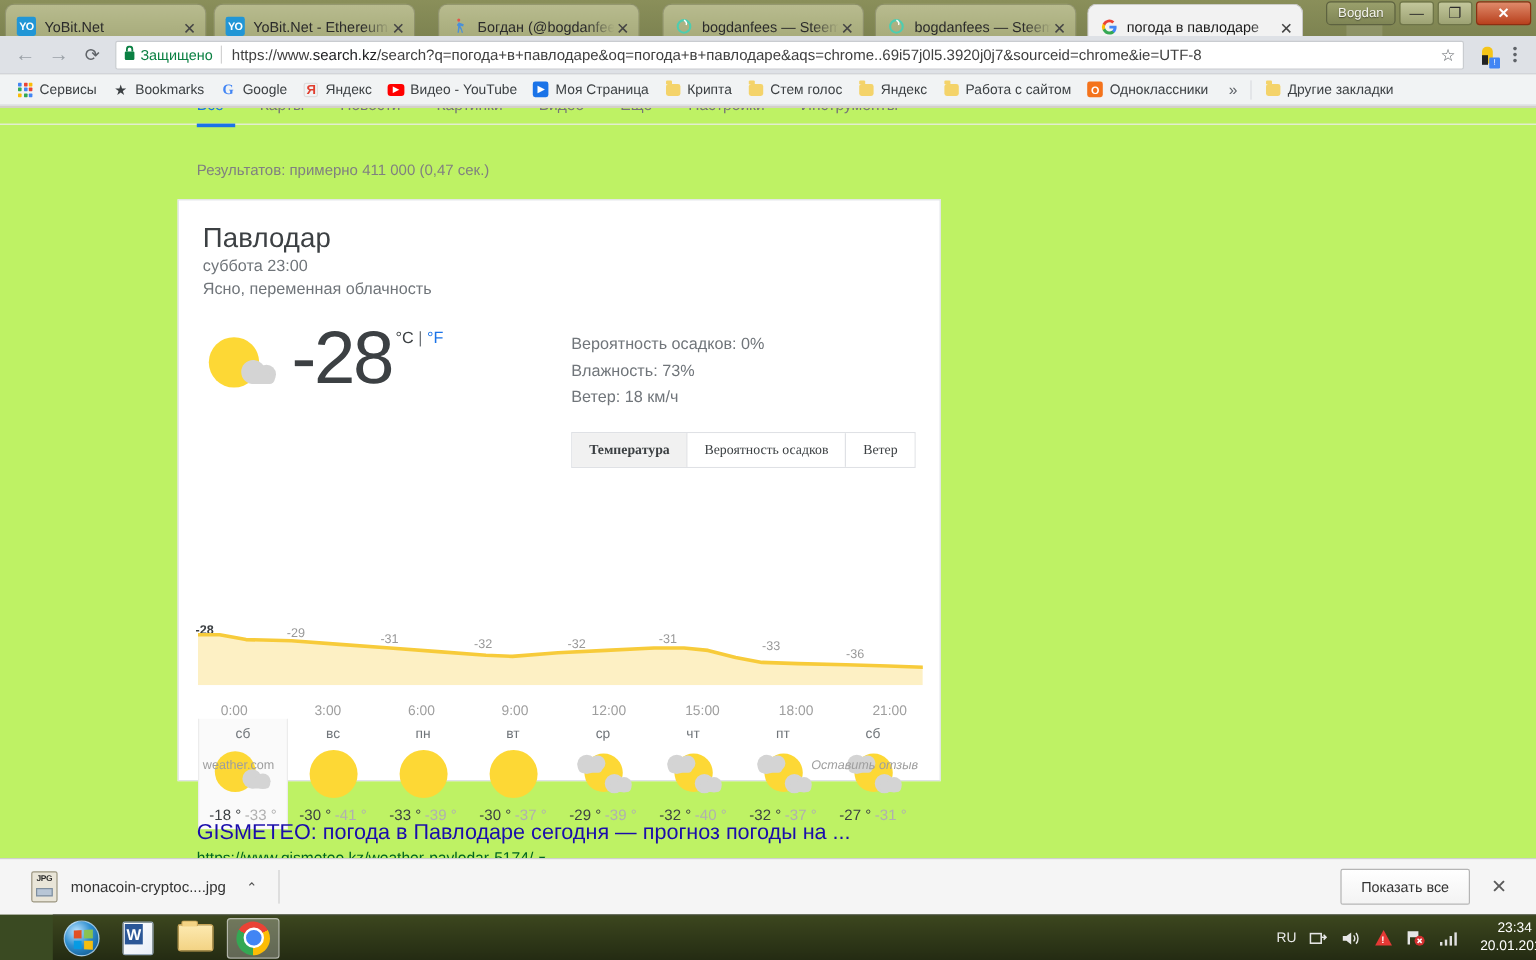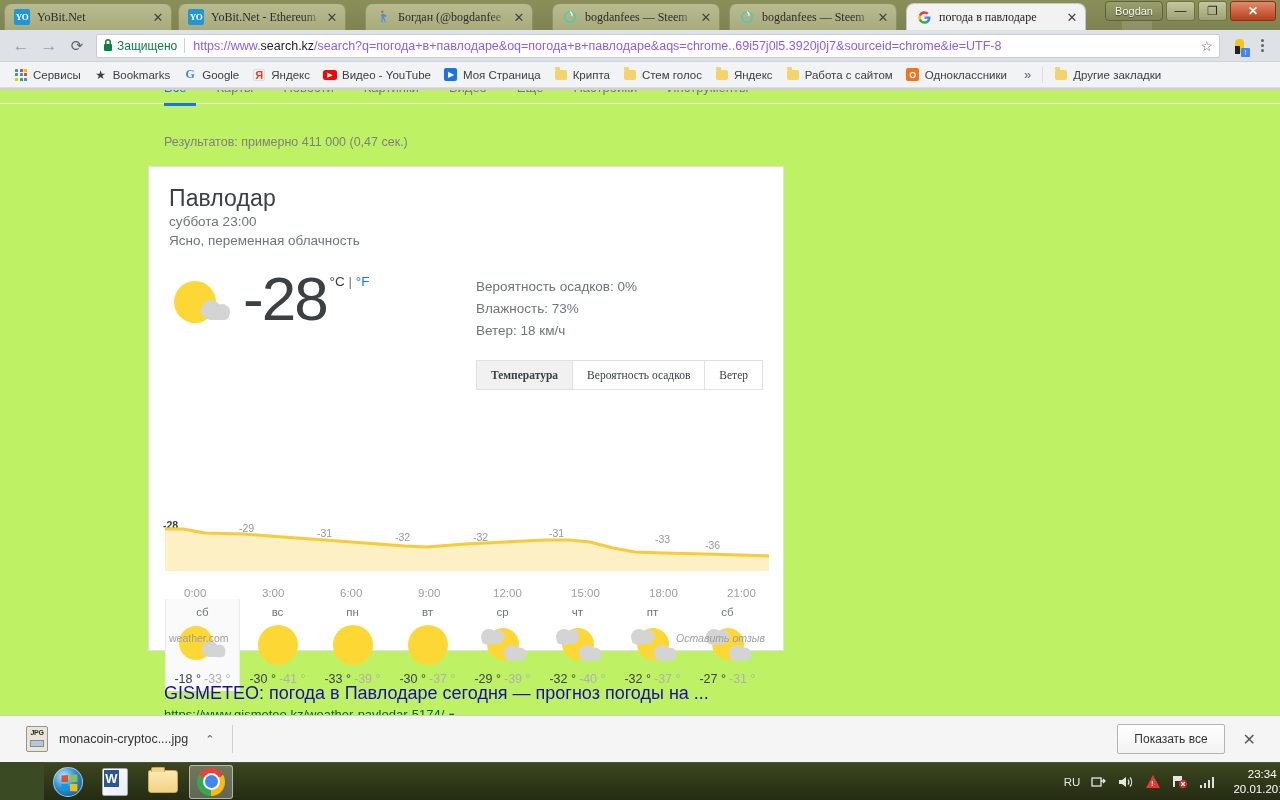--- a/index.html
+++ b/index.html
@@ -20,25 +20,24 @@
   
   .tabstrip {
     position: relative; height: 30px;
     background: linear-gradient(to bottom, #8a8f5a, #7d8351);
     padding-left: 4px;
   }
   .tab {
     position: absolute; top: 3px; height: 27px; width: 168px;
     background: linear-gradient(to bottom,#b8bb8e,#a8ac7c);
     border-radius: 8px 8px 0 0;
-    display: flex; align-items: center; padding: 0 6px 0 9px;
+    display: flex; align-items: flex-end; padding: 0 6px 0 9px;
     font-size: 12px; color: #2b2b2b;
     border: 1px solid rgba(0,0,0,0.18); border-bottom: none;
     transform: skewX(0deg);
-    font-family: Liberation Serif, serif;
   }
   .tab.active {
     background: #f2f2f2; color: #1a1a1a; z-index: 5;
     border-color: #c8c8c8;
   }
   .tab .favicon {
     width: 16px; height: 16px; flex: 0 0 16px; margin-right: 7px;
     display: flex; align-items: center; justify-content: center;
     font-size: 9px; font-weight: bold; border-radius: 2px;
   }
@@ -97,21 +96,21 @@
   .omnibox {
     flex: 1 1 auto; height: 24px; margin: 0 6px 0 4px;
     background: #fff; border: 1px solid #c9ccd0; border-radius: 2px;
     display: flex; align-items: center; padding: 0 6px;
     font-size: 12.5px; overflow: hidden;
   }
   .lock { color: #0b8043; font-size: 11px; margin-right: 4px; }
   .secure-txt { color: #0b8043; font-size: 12px; margin-right: 7px; white-space: nowrap; }
   .omni-sep { width: 1px; height: 15px; background: #d2d2d2; margin-right: 8px; }
   .url { white-space: nowrap; color: #202124; overflow: hidden; }
-  .url .dim { color: #8b5cf6; }
+  .url .dim { color: #404040; }
   .star { color: #5f6368; font-size: 14px; margin-left: auto; padding-left: 6px; }
   .ext-icon {
     width: 22px; height: 22px; position: relative;
     display: flex; align-items: center; justify-content: center;
   }
   .ext-icon .keybody { width: 9px; height: 14px; background: #f5c518; border-radius: 4px 4px 1px 1px; position: relative; }
   .ext-icon .keybody:after { content:''; position:absolute; left:0; bottom:-1px; width:5px; height:8px; background:#222; }
   .ext-badge { position: absolute; right: 0; bottom: 0; width: 9px; height: 9px; background: #4285f4; color:#fff; font-size:7px; display:flex;align-items:center;justify-content:center; border-radius:1px;}
   .menu-dots { width: 20px; display: flex; flex-direction: column; align-items: center; gap: 2px; }
   .menu-dots i { width: 3px; height: 3px; background: #5f6368; border-radius: 50%; display: block; }
@@ -556,21 +555,21 @@
         </div>
 
         <div class="chart-wrap">
           <div class="chart-labels">
             <span class="first" style="left:14px;top:10px;">-28</span>
             <span style="left:90px;top:13px;">-29</span>
             <span style="left:168px;top:18px;">-31</span>
             <span style="left:246px;top:22px;">-32</span>
             <span style="left:324px;top:22px;">-32</span>
             <span style="left:400px;top:18px;">-31</span>
-            <span style="left:506px;top:24px;">-33</span>
+            <span style="left:486px;top:24px;">-33</span>
             <span style="left:556px;top:30px;">-36</span>
           </div>
 
           <svg class="chart-svg" width="604" height="48" viewBox="0 0 604 48">
             <path d="M0,6 L18,6 L40,10 L78,11 L118,14 L160,17 L200,20 L240,23 L262,24 L300,21 L340,19 L380,17 L405,17 L425,19 L448,25 L470,29 L500,30 L540,31 L575,32 L604,33 L604,48 L0,48 Z" fill="#fdf0c4"></path>
             <path d="M0,6 L18,6 L40,10 L78,11 L118,14 L160,17 L200,20 L240,23 L262,24 L300,21 L340,19 L380,17 L405,17 L425,19 L448,25 L470,29 L500,30 L540,31 L575,32 L604,33" fill="none" stroke="#f7cb3a" stroke-width="3" stroke-linejoin="round" stroke-linecap="round"></path>
           </svg>
 
           <div class="chart-xaxis">
             <span style="left:35px;">0:00</span>

